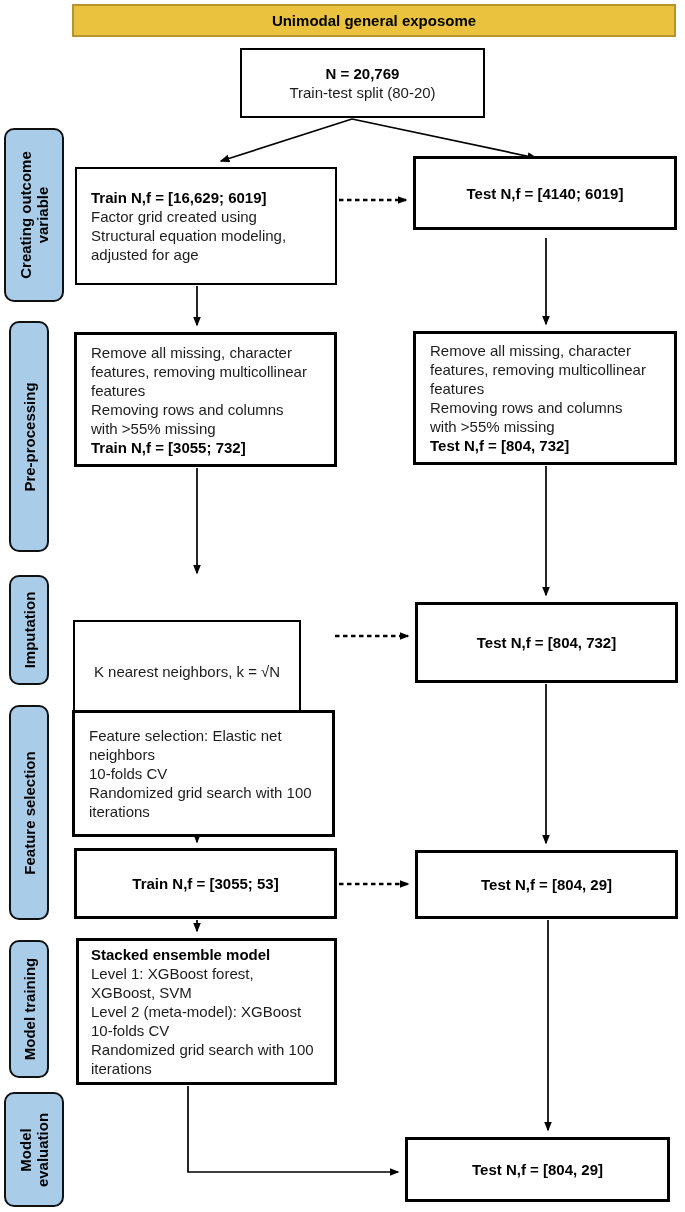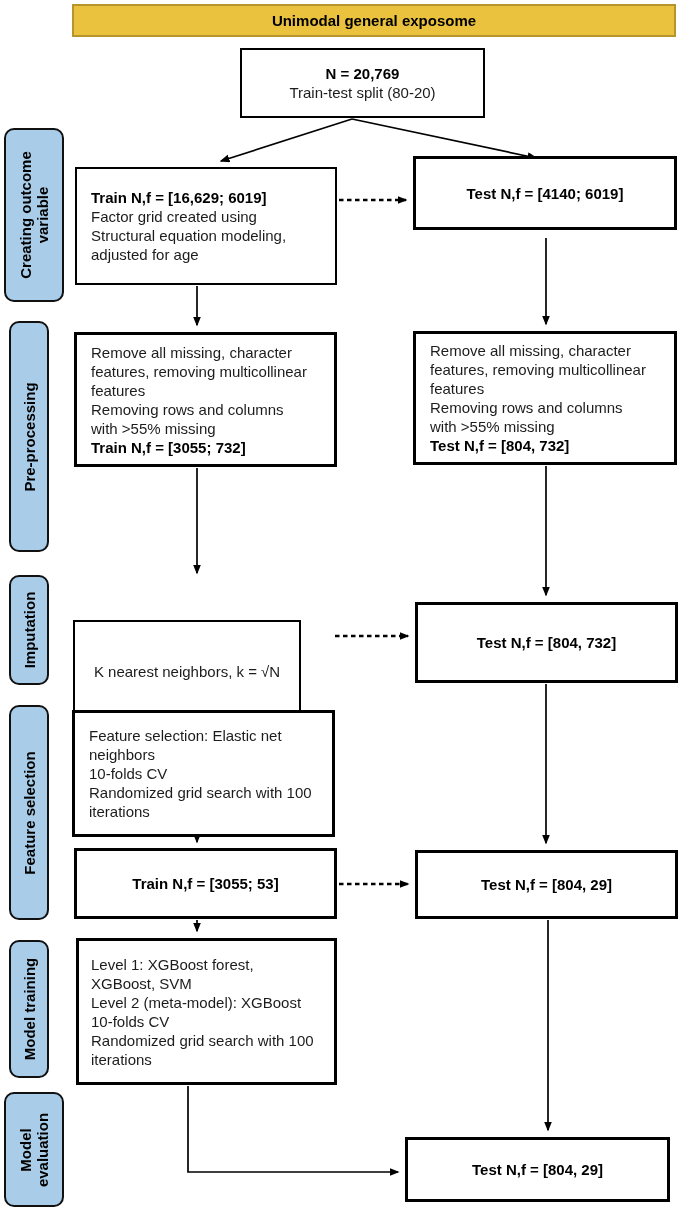--- a/index.html
+++ b/index.html
@@ -150,20 +150,21 @@
 
   <div class="fbox center" style="left:74px;top:848px;width:263px;height:71px;border-width:3px;">
     <span class="bold">Train N,f = [3055; 53]</span>
   </div>
 
   <div class="fbox center" style="left:415px;top:850px;width:263px;height:69px;border-width:3px;">
     <span class="bold">Test N,f = [804, 29]</span>
   </div>
 
   <div class="fbox left" style="left:76px;top:938px;width:261px;height:147px;padding-left:12px;padding-right:2px;border-width:3px;">
+    <span class="bold">Stacked ensemble model</span>
     <span class="ln">Level 1: XGBoost forest,</span>
     <span class="ln">XGBoost, SVM</span>
     <span class="ln">Level 2 (meta-model): XGBoost</span>
     <span class="ln">10-folds CV</span>
     <span class="ln">Randomized grid search with 100</span>
     <span class="ln">iterations</span>
   </div>
 
   <div class="fbox center" style="left:405px;top:1137px;width:265px;height:65px;border-width:3px;">
     <span class="bold">Test N,f = [804, 29]</span>

